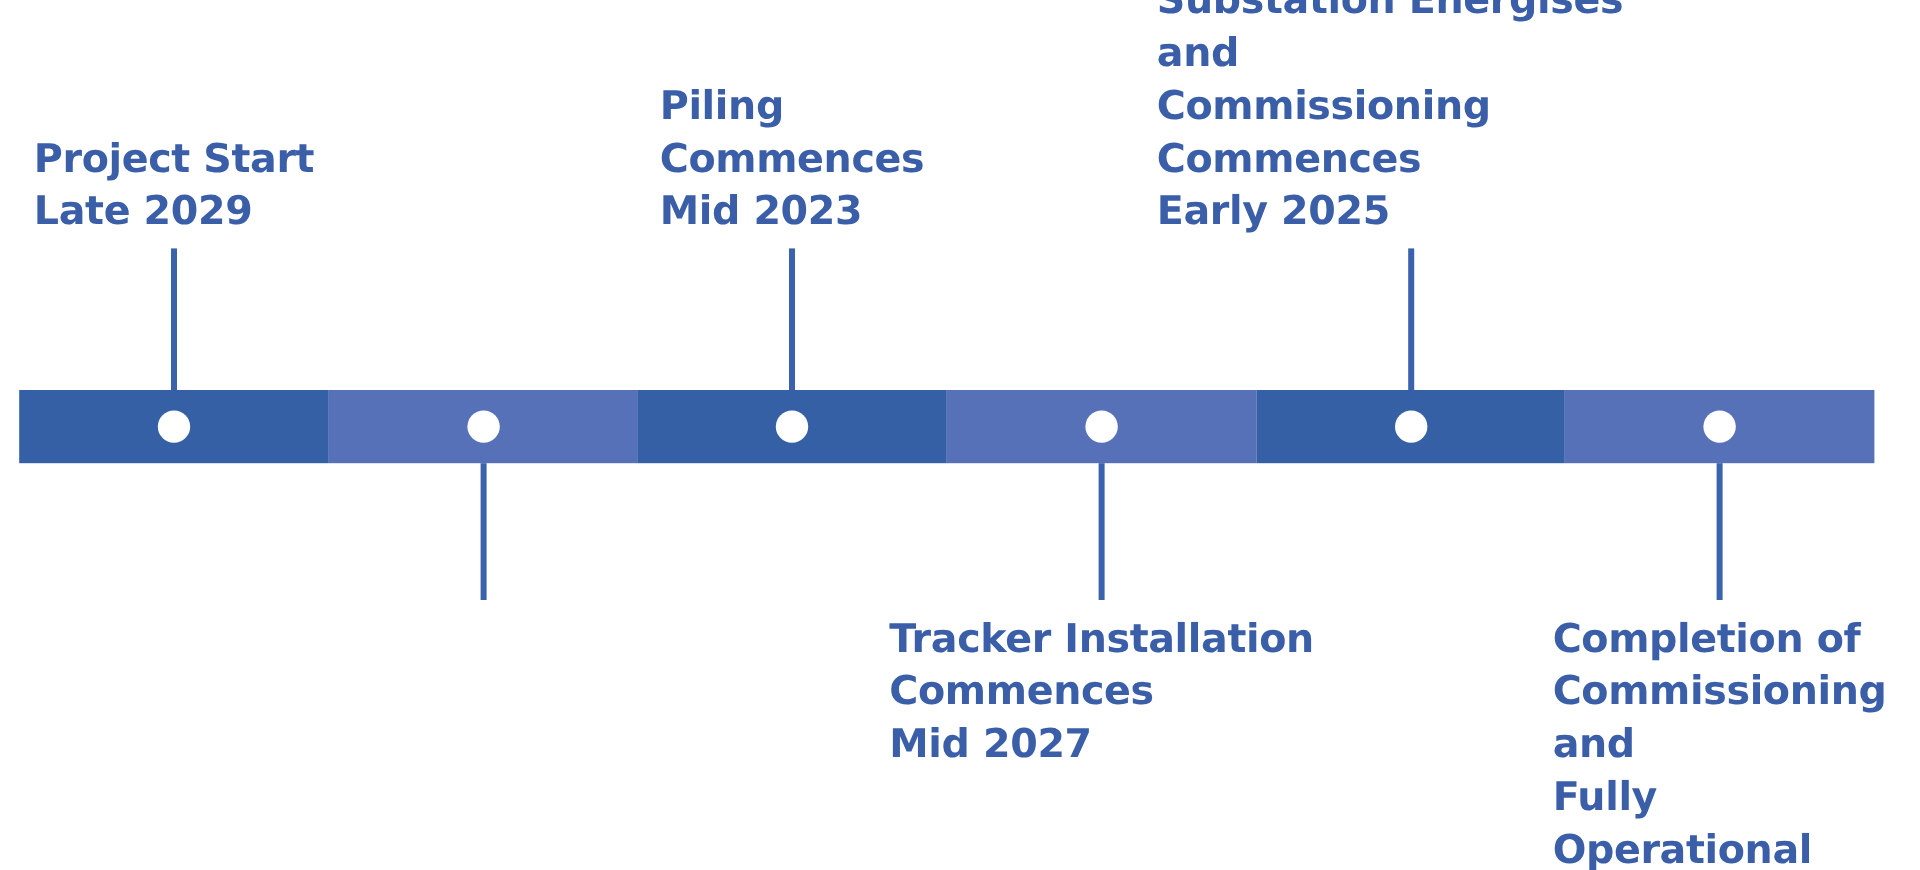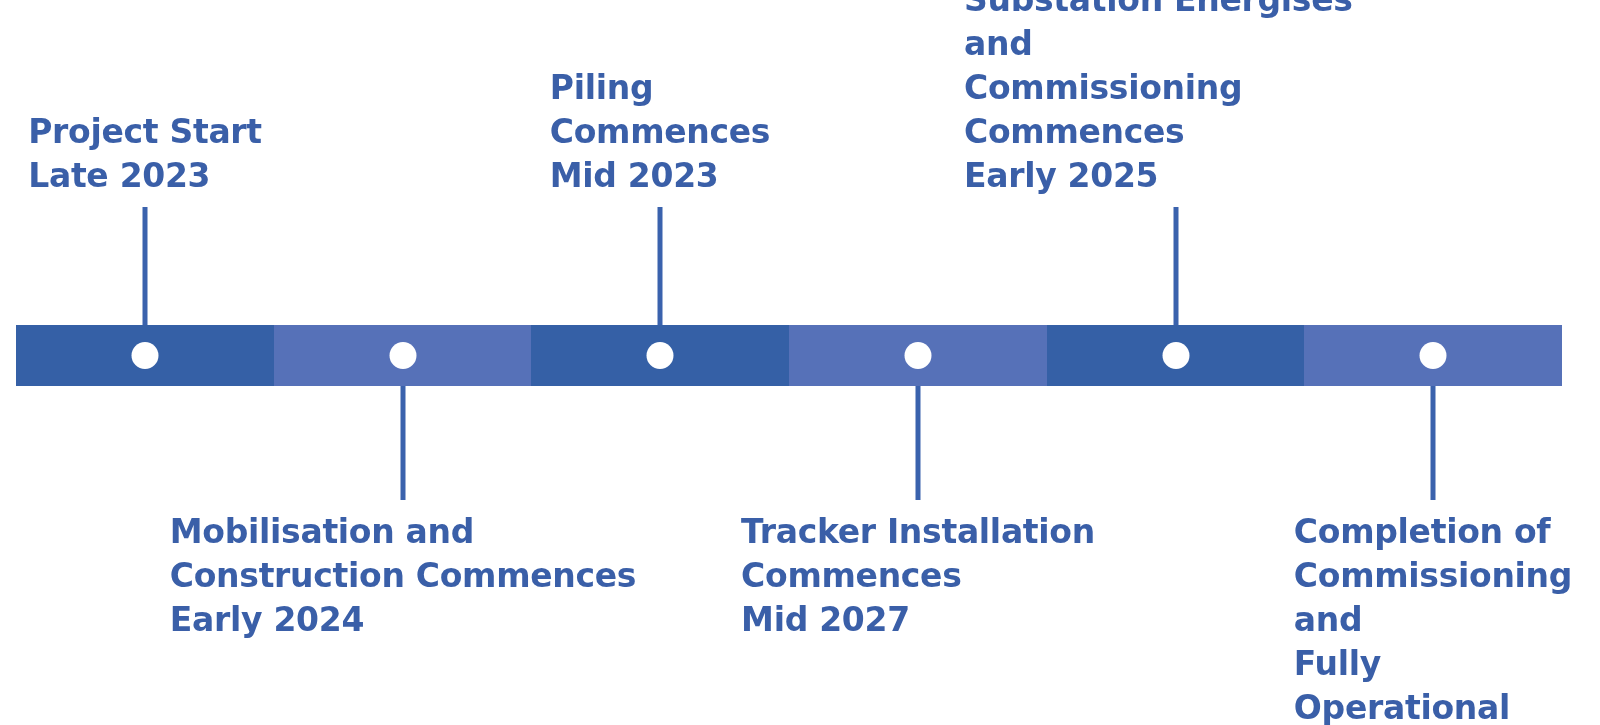--- a/index.html
+++ b/index.html
@@ -71,27 +71,24 @@
     <div class="seg light"></div>
     <div class="seg dark"></div>
     <div class="seg light"></div>
     <div class="seg dark"></div>
     <div class="seg light"></div>
   </div>
 
   <div class="connector above" style="left:145px"></div>
   <div class="dot" style="left:145px"></div>
   <div class="milestone-label above" style="left:145px">Project Start
-Late 2023</div>
+Late 2029</div>
 
   <div class="connector below" style="left:403px"></div>
   <div class="dot" style="left:403px"></div>
-  <div class="milestone-label below" style="left:403px">Mobilisation and
-Construction Commences
-Early 2024</div>
 
   <div class="connector above" style="left:660px"></div>
   <div class="dot" style="left:660px"></div>
   <div class="milestone-label above" style="left:660px">Piling
 Commences
 Mid 2023</div>
 
   <div class="connector below" style="left:918px"></div>
   <div class="dot" style="left:918px"></div>
   <div class="milestone-label below" style="left:918px">Tracker Installation

